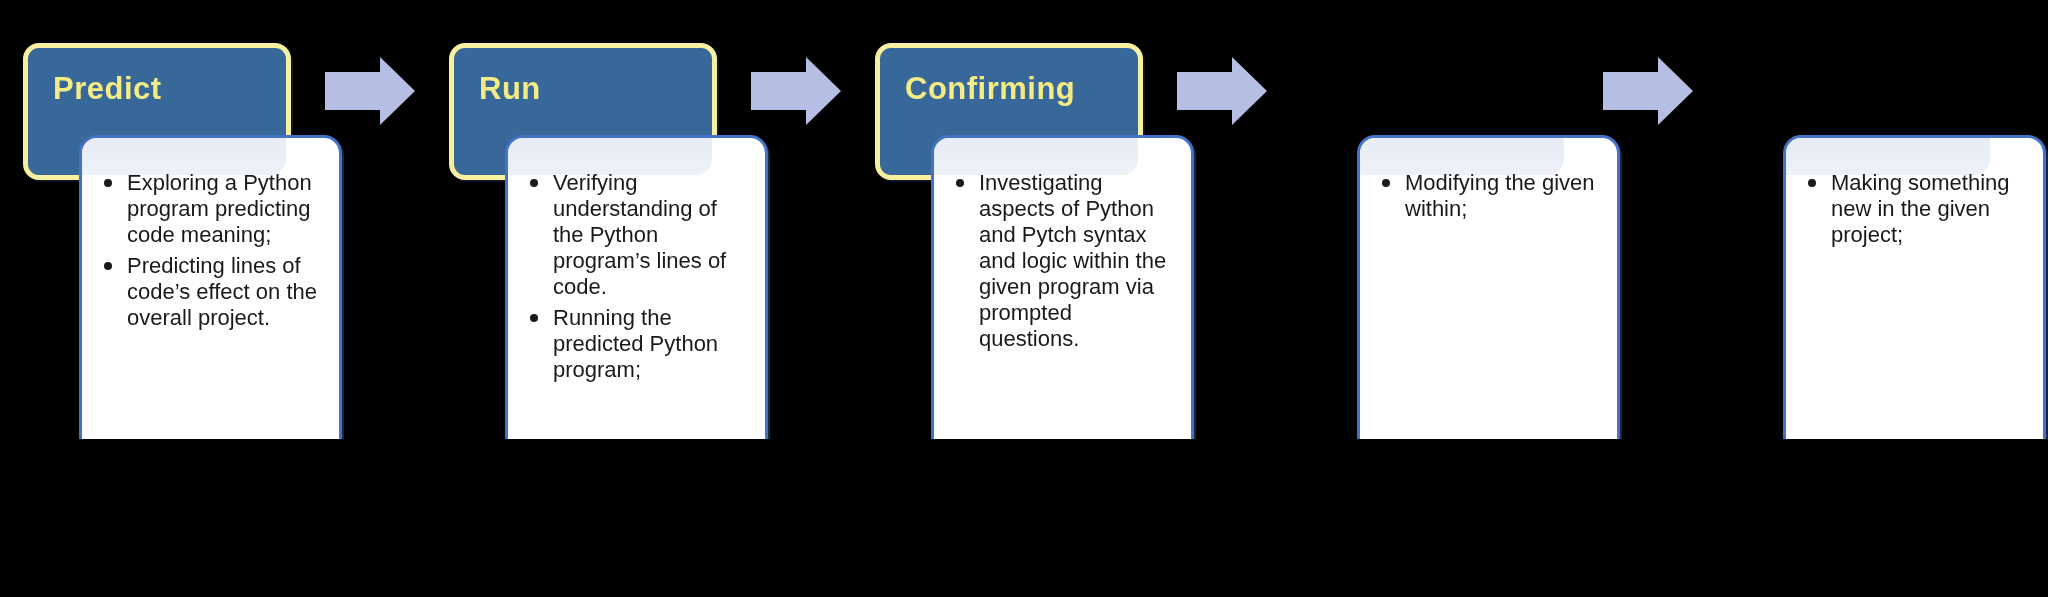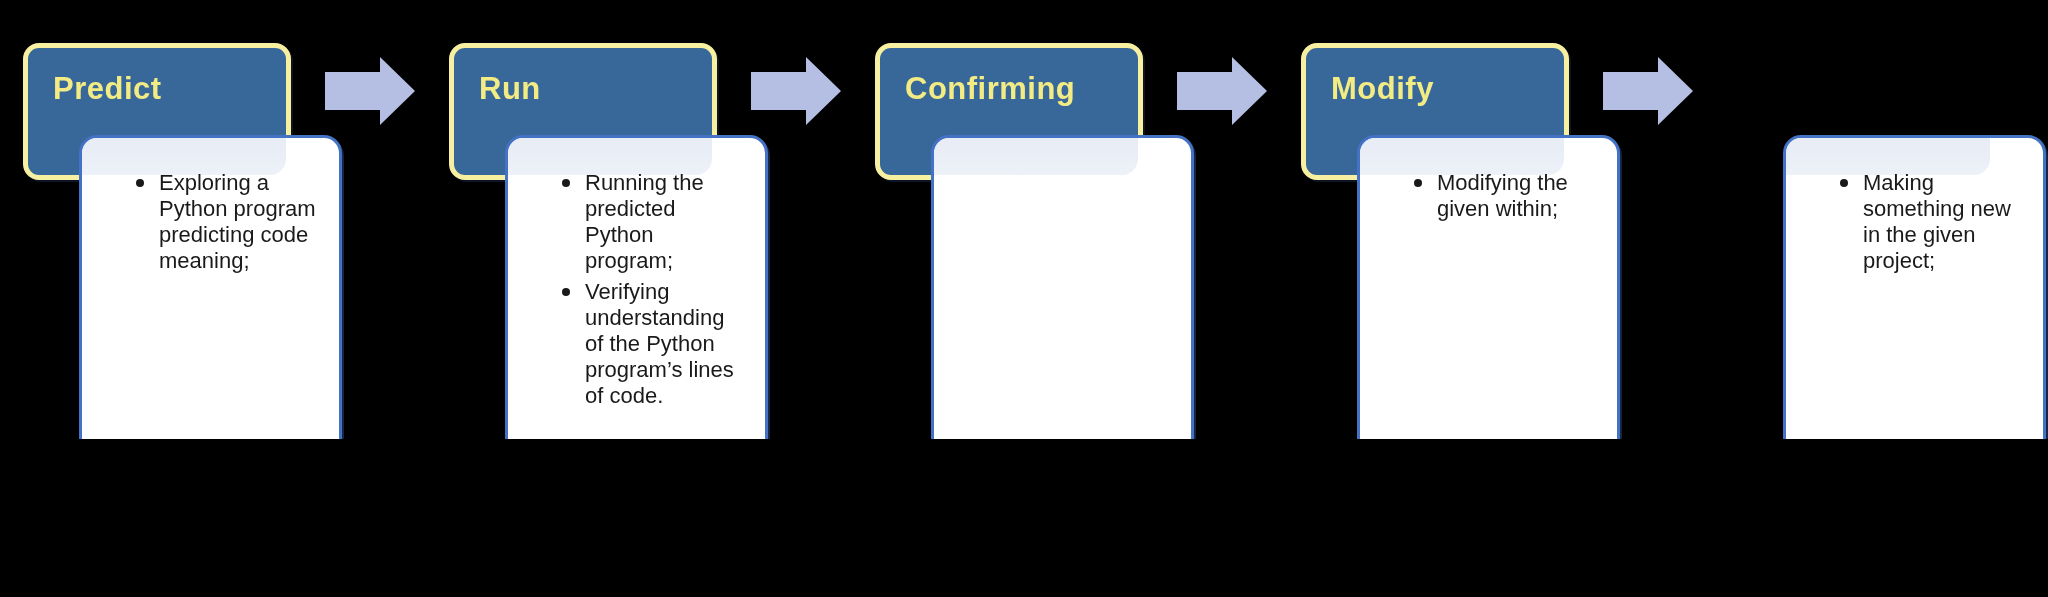--- a/index.html
+++ b/index.html
@@ -52,21 +52,20 @@
     left: 56px;
     top: 135px;
     width: 263px;
     height: 352px;
     box-sizing: border-box;
     background: var(--card-fill, #fff);
     border: 3px solid var(--card-border, #4472C4);
     border-radius: 18px;
     box-shadow: 2px 3px 0 rgba(40, 70, 125, 0.55);
     overflow: hidden;
-    padding-left: 32px;
   }
   .band {
     position: absolute;
     left: 0;
     top: 0;
     width: 204px;
     height: 37px;
     background: linear-gradient(180deg, var(--card-band, #E7ECF5), #EDF1F8);
     border-radius: 14px 0 16px 0;
   }
@@ -111,71 +110,78 @@
     <div class="hdr">
       <div class="hdr-title">Predict</div>
     </div>
     <div class="card">
       <div class="band"></div>
       <ul class="bullets">
         <li>
             <span class="dot"></span>
             <span>Exploring a Python program predicting code meaning;</span>
           </li>
+        <li>
+            <span class="dot"></span>
+            <span>Predicting lines of code’s effect on the overall project.</span>
+          </li>
       </ul>
     </div>
     <div class="arrow">
       <svg viewBox="0 0 90 68" xmlns="http://www.w3.org/2000/svg">
           <path d="M0,15 H55 V0 L90,34 L55,68 V53 H0 Z" fill="currentColor"></path>
         </svg>
     </div>
   </div>
 
   <div class="stage">
     <div class="hdr">
       <div class="hdr-title">Run</div>
     </div>
     <div class="card">
       <div class="band"></div>
       <ul class="bullets">
         <li>
             <span class="dot"></span>
+            <span>Verifying understanding of the Python program’s lines of code.</span>
+          </li>
+        <li>
+            <span class="dot"></span>
             <span>Running the predicted Python program;</span>
-          </li>
-        <li>
-            <span class="dot"></span>
-            <span>Verifying understanding of the Python program’s lines of code.</span>
           </li>
       </ul>
     </div>
     <div class="arrow">
       <svg viewBox="0 0 90 68" xmlns="http://www.w3.org/2000/svg">
           <path d="M0,15 H55 V0 L90,34 L55,68 V53 H0 Z" fill="currentColor"></path>
         </svg>
     </div>
   </div>
 
   <div class="stage">
     <div class="hdr">
       <div class="hdr-title">Confirming</div>
     </div>
     <div class="card">
       <div class="band"></div>
-    </div>
-    <div class="arrow">
-      <svg viewBox="0 0 90 68" xmlns="http://www.w3.org/2000/svg">
-          <path d="M0,15 H55 V0 L90,34 L55,68 V53 H0 Z" fill="currentColor"></path>
-        </svg>
-    </div>
-  </div>
-
-  <div class="stage">
-    <div class="hdr">
-      <div class="hdr-title">Modify</div>
-    </div>
+      <ul class="bullets">
+        <li>
+            <span class="dot"></span>
+            <span>Investigating aspects of Python and Pytch syntax and logic within the given program via prompted questions.</span>
+          </li>
+      </ul>
+    </div>
+    <div class="arrow">
+      <svg viewBox="0 0 90 68" xmlns="http://www.w3.org/2000/svg">
+          <path d="M0,15 H55 V0 L90,34 L55,68 V53 H0 Z" fill="currentColor"></path>
+        </svg>
+    </div>
+  </div>
+
+  <div class="stage">
     <div class="card">
       <div class="band"></div>
       <ul class="bullets">
         <li>
             <span class="dot"></span>
             <span>Modifying the given within;</span>
           </li>
       </ul>
     </div>
     <div class="arrow">

